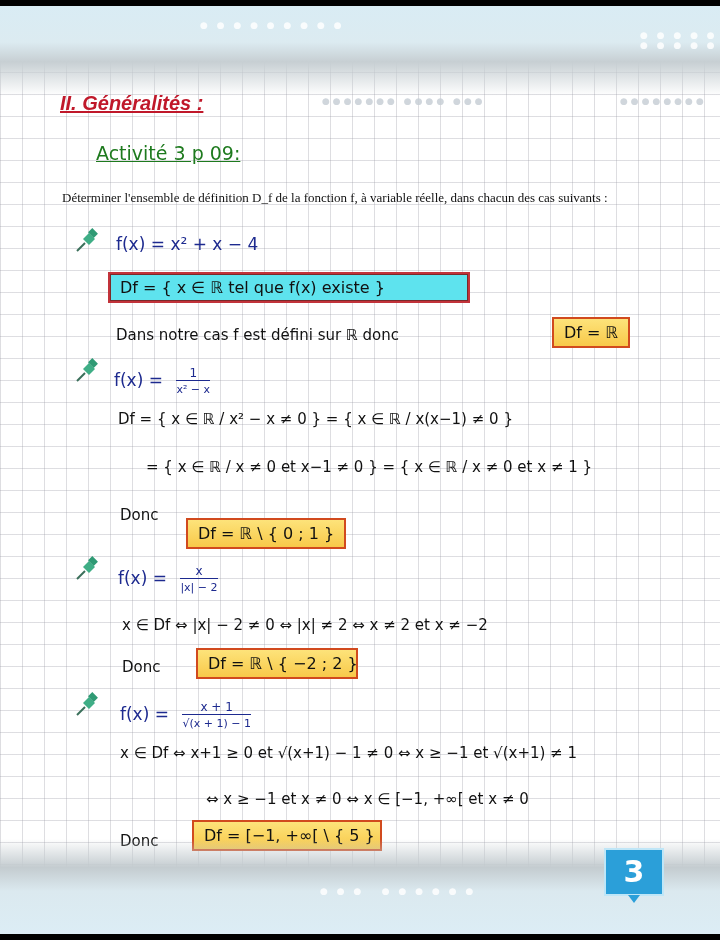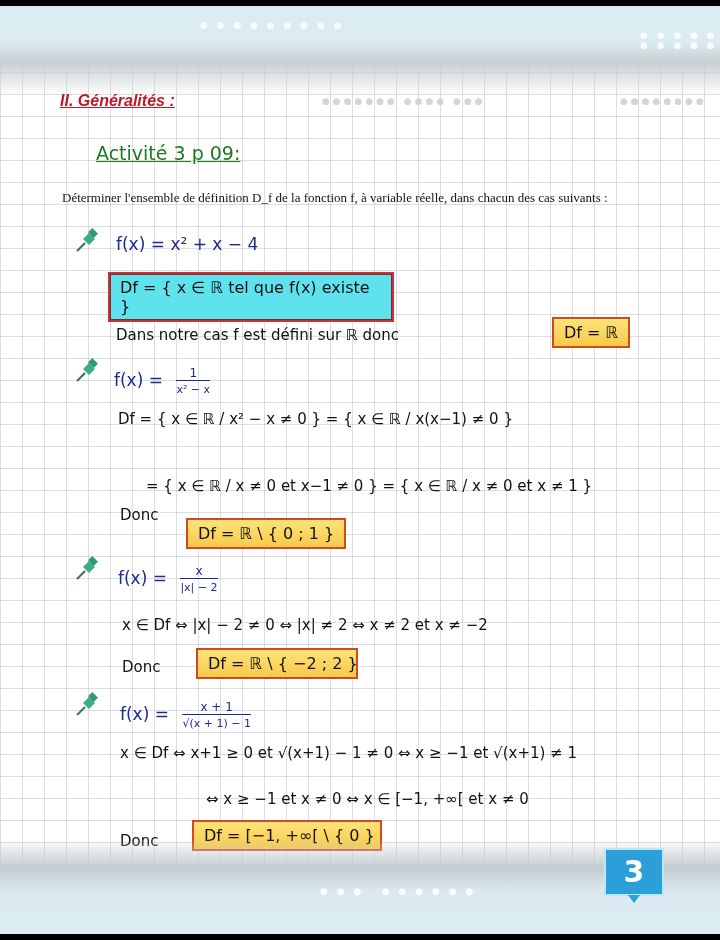--- a/index.html
+++ b/index.html
@@ -19,21 +19,21 @@
   }
   .bottom-band {
     position: absolute; left: 0; bottom: 0; width: 720px; height: 95px;
     background: linear-gradient(to top, #dcedf5 0%, #dbe9ef 45%, #c4ccd0 70%, rgba(255,255,255,0) 100%);
   }
   .dots { position: absolute; color: #fff; letter-spacing: 3px; font-size: 9px; font-family: "DejaVu Sans", sans-serif; opacity: 0.85; }
   .dots.grey { color: #c8cfd6; }
   .section-title {
     position: absolute; left: 60px; top: 86px;
     font-family: "Liberation Sans", sans-serif; font-weight: bold; font-style: italic;
-    font-size: 16px; color: #c0182a; text-decoration: underline;
+    font-size: 20px; color: #c0182a; text-decoration: underline;
   }
   .activity {
     position: absolute; left: 96px; top: 136px;
     font-family: "DejaVu Sans", sans-serif; font-size: 19px; color: #1e7a1e;
     text-decoration: underline;
   }
   .instruction {
     position: absolute; left: 62px; top: 184px; width: 620px;
     font-family: "Liberation Serif", serif; font-size: 13px; color: #111;
   }
@@ -80,38 +80,38 @@
 
   <svg class="pin" style="left:74px;top:222px;" viewBox="0 0 26 26">
     <path d="M3 23 L11 15" stroke="#3a6f5a" stroke-width="2"></path>
     <path d="M9 11 L15 5 L21 11 L15 17 Z" fill="#3fae86"></path>
     <rect x="15" y="2" width="8" height="6" transform="rotate(45 19 5)" fill="#2f9a74"></rect>
   </svg>
   <div class="hw fn" style="left:116px;top:228px;">
     <span>f(x) =</span>
     <span>x² + x − 4</span>
   </div>
-  <div class="box-cyan" style="left:108px;top:266px;width:286px;">Df = { x ∈ ℝ tel que f(x) existe }</div>
+  <div class="box-cyan" style="left:108px;top:266px;width:362px;">Df = { x ∈ ℝ tel que f(x) existe }</div>
   <div class="hw line" style="left:116px;top:320px;">Dans notre cas f est défini sur ℝ donc</div>
   <div class="box-yellow" style="left:552px;top:311px;">Df = ℝ</div>
 
   <svg class="pin" style="left:74px;top:352px;" viewBox="0 0 26 26">
     <path d="M3 23 L11 15" stroke="#3a6f5a" stroke-width="2"></path>
     <path d="M9 11 L15 5 L21 11 L15 17 Z" fill="#3fae86"></path>
     <rect x="15" y="2" width="8" height="6" transform="rotate(45 19 5)" fill="#2f9a74"></rect>
   </svg>
   <div class="hw fn" style="left:114px;top:360px;">
     <span>f(x) =</span>
     <span class="frac">
       <span class="num">1</span>
       <span class="den">x² − x</span>
     </span>
   </div>
   <div class="hw line" style="left:118px;top:404px;">Df = { x ∈ ℝ / x² − x ≠ 0 } = { x ∈ ℝ / x(x−1) ≠ 0 }</div>
-  <div class="hw line" style="left:146px;top:452px;margin-top:19px;">= { x ∈ ℝ / x ≠ 0 et x−1 ≠ 0 } = { x ∈ ℝ / x ≠ 0 et x ≠ 1 }</div>
+  <div class="hw line" style="left:146px;top:452px;">= { x ∈ ℝ / x ≠ 0 et x−1 ≠ 0 } = { x ∈ ℝ / x ≠ 0 et x ≠ 1 }</div>
   <div class="hw line" style="left:120px;top:500px;">Donc</div>
   <div class="box-yellow" style="left:186px;top:512px;">Df = ℝ \ { 0 ; 1 }</div>
 
   <svg class="pin" style="left:74px;top:550px;" viewBox="0 0 26 26">
     <path d="M3 23 L11 15" stroke="#3a6f5a" stroke-width="2"></path>
     <path d="M9 11 L15 5 L21 11 L15 17 Z" fill="#3fae86"></path>
     <rect x="15" y="2" width="8" height="6" transform="rotate(45 19 5)" fill="#2f9a74"></rect>
   </svg>
   <div class="hw fn" style="left:118px;top:558px;">
     <span>f(x) =</span>
@@ -132,18 +132,18 @@
   <div class="hw fn" style="left:120px;top:694px;">
     <span>f(x) =</span>
     <span class="frac">
       <span class="num">x + 1</span>
       <span class="den">√(x + 1) − 1</span>
     </span>
   </div>
   <div class="hw line" style="left:120px;top:738px;text-align:center;">x ∈ Df ⇔ x+1 ≥ 0 et √(x+1) − 1 ≠ 0 ⇔ x ≥ −1 et √(x+1) ≠ 1</div>
   <div class="hw line" style="left:206px;top:784px;">⇔ x ≥ −1 et x ≠ 0 ⇔ x ∈ [−1, +∞[ et x ≠ 0</div>
   <div class="hw line" style="left:120px;top:826px;">Donc</div>
-  <div class="box-yellow" style="left:192px;top:814px;width:190px;">Df = [−1, +∞[ \ { 0 }</div>
+  <div class="box-yellow" style="left:192px;top:814px;width:190px;">Df = [−1, +∞[ \ { 5 }</div>
 
   <div class="bottom-band"></div>
   <div class="dots" style="left:320px;top:880px;">● ● ● &nbsp; ● ● ● ● ● ●</div>
   <div class="badge">3</div>
 </div>
 
 </body></html>

